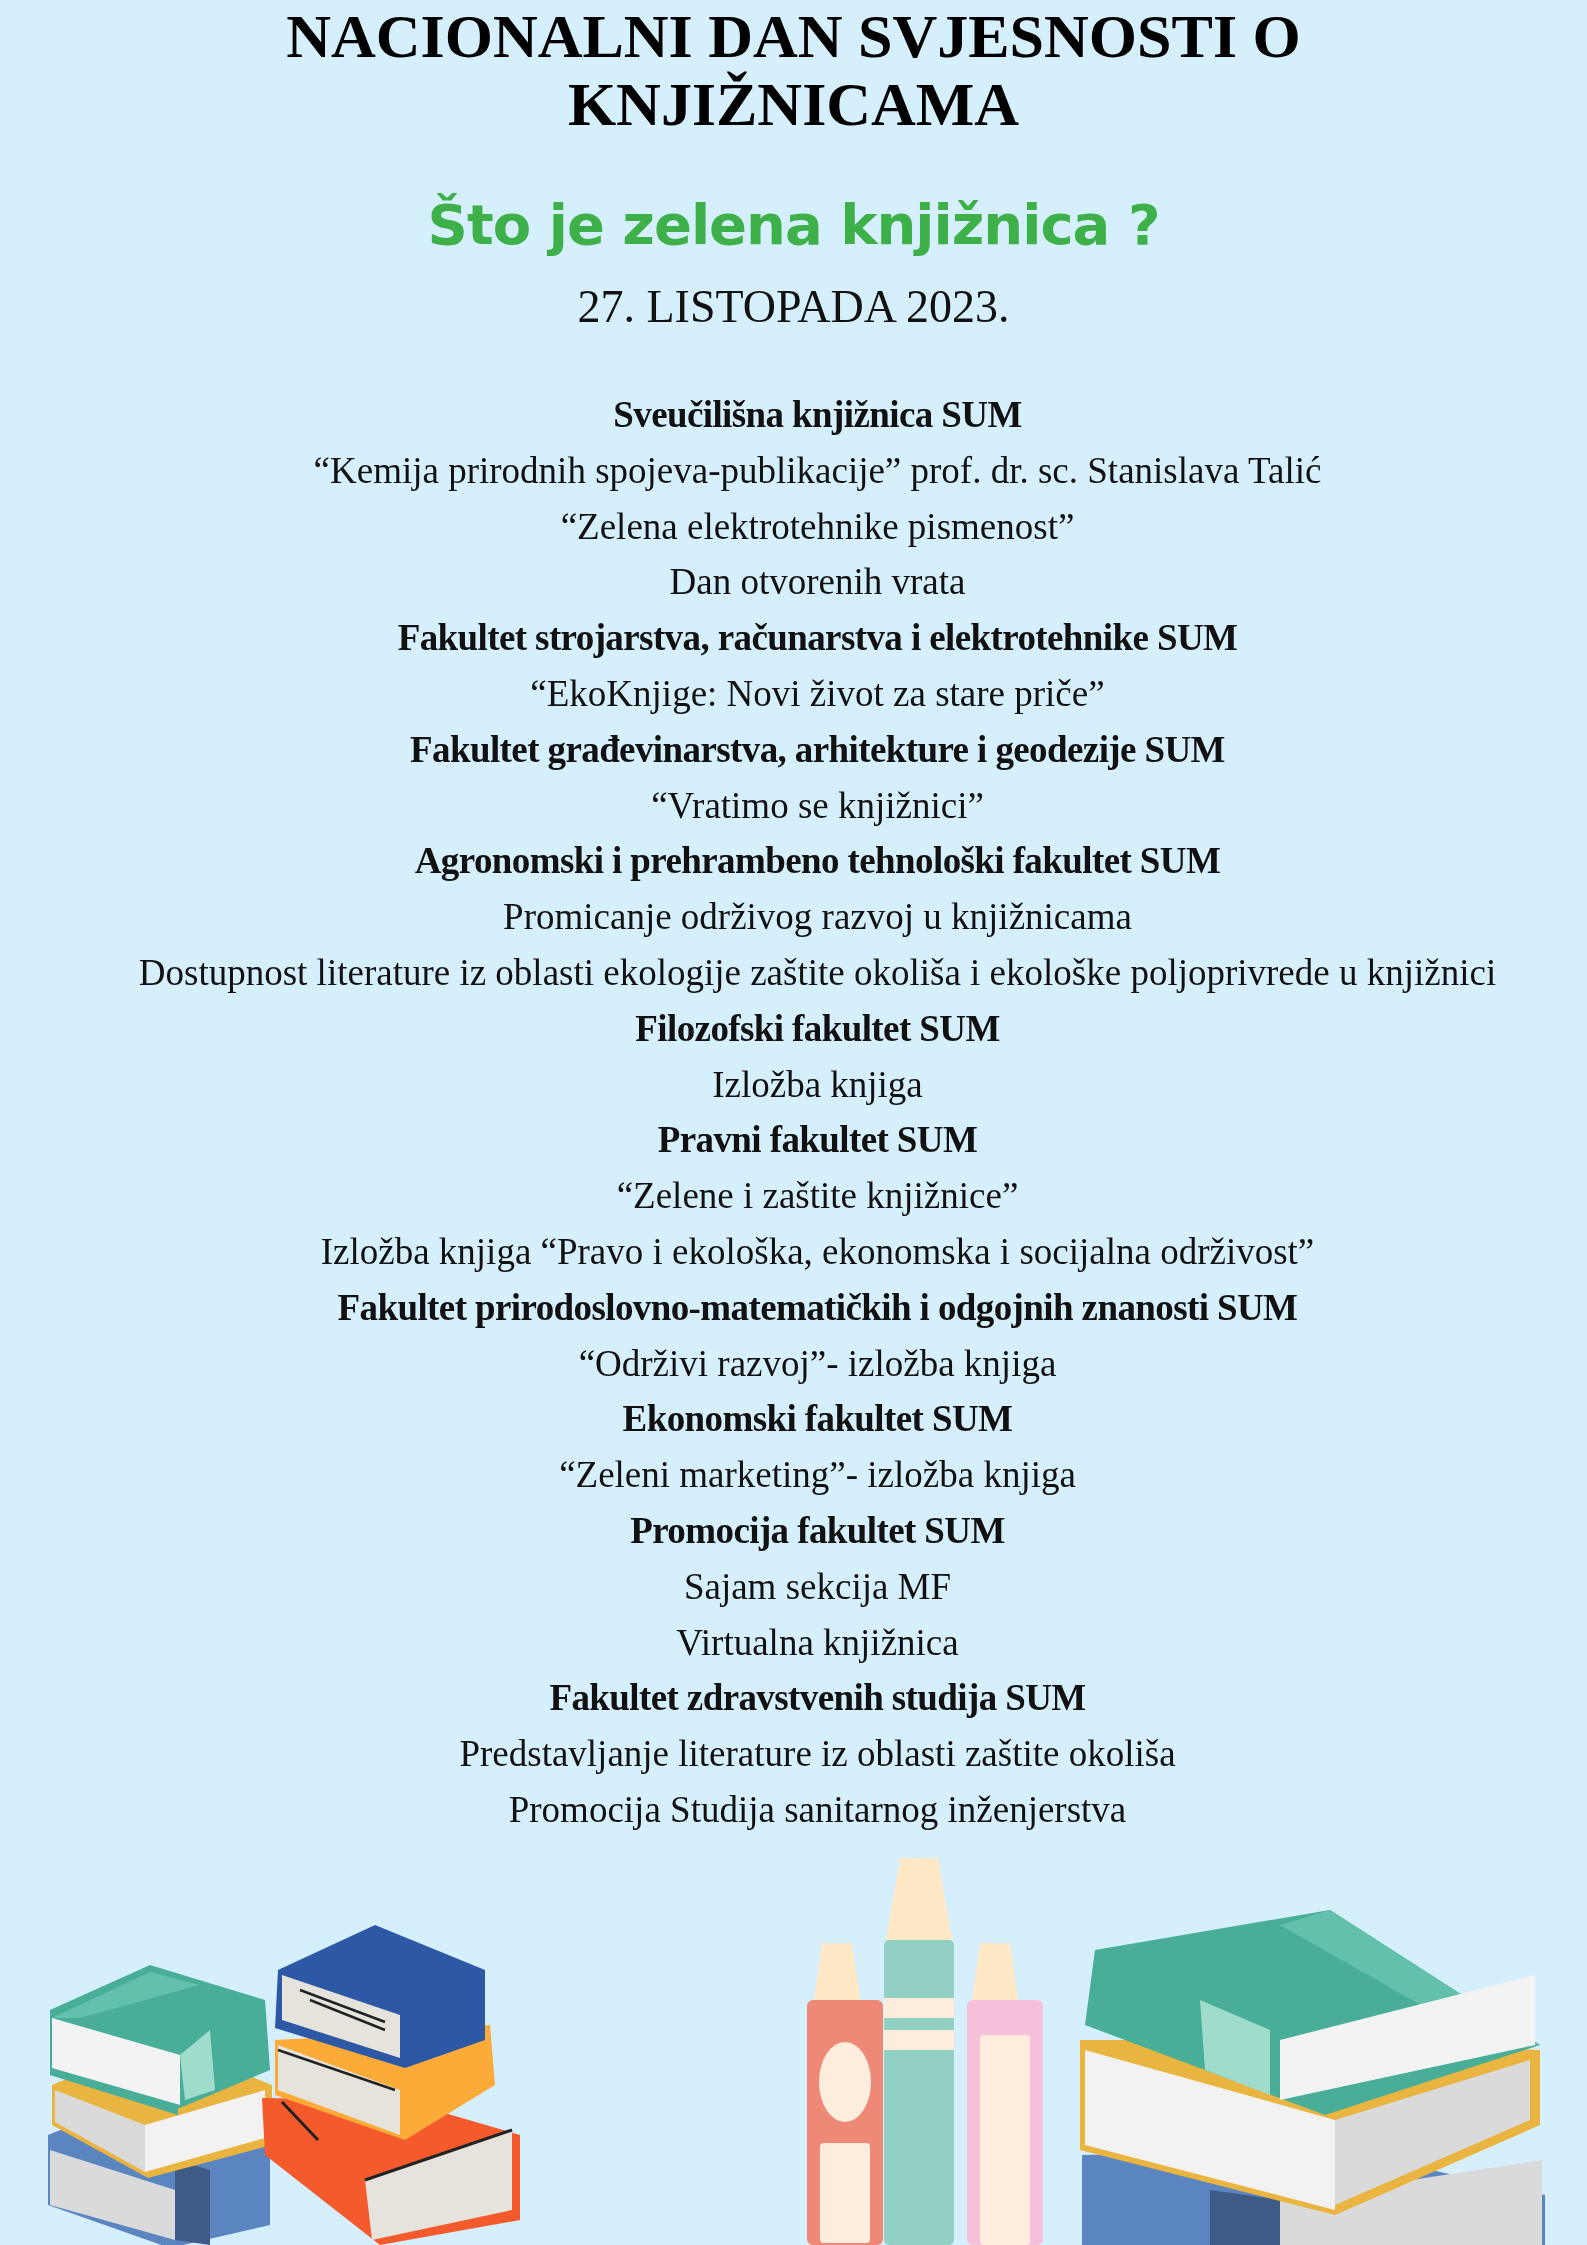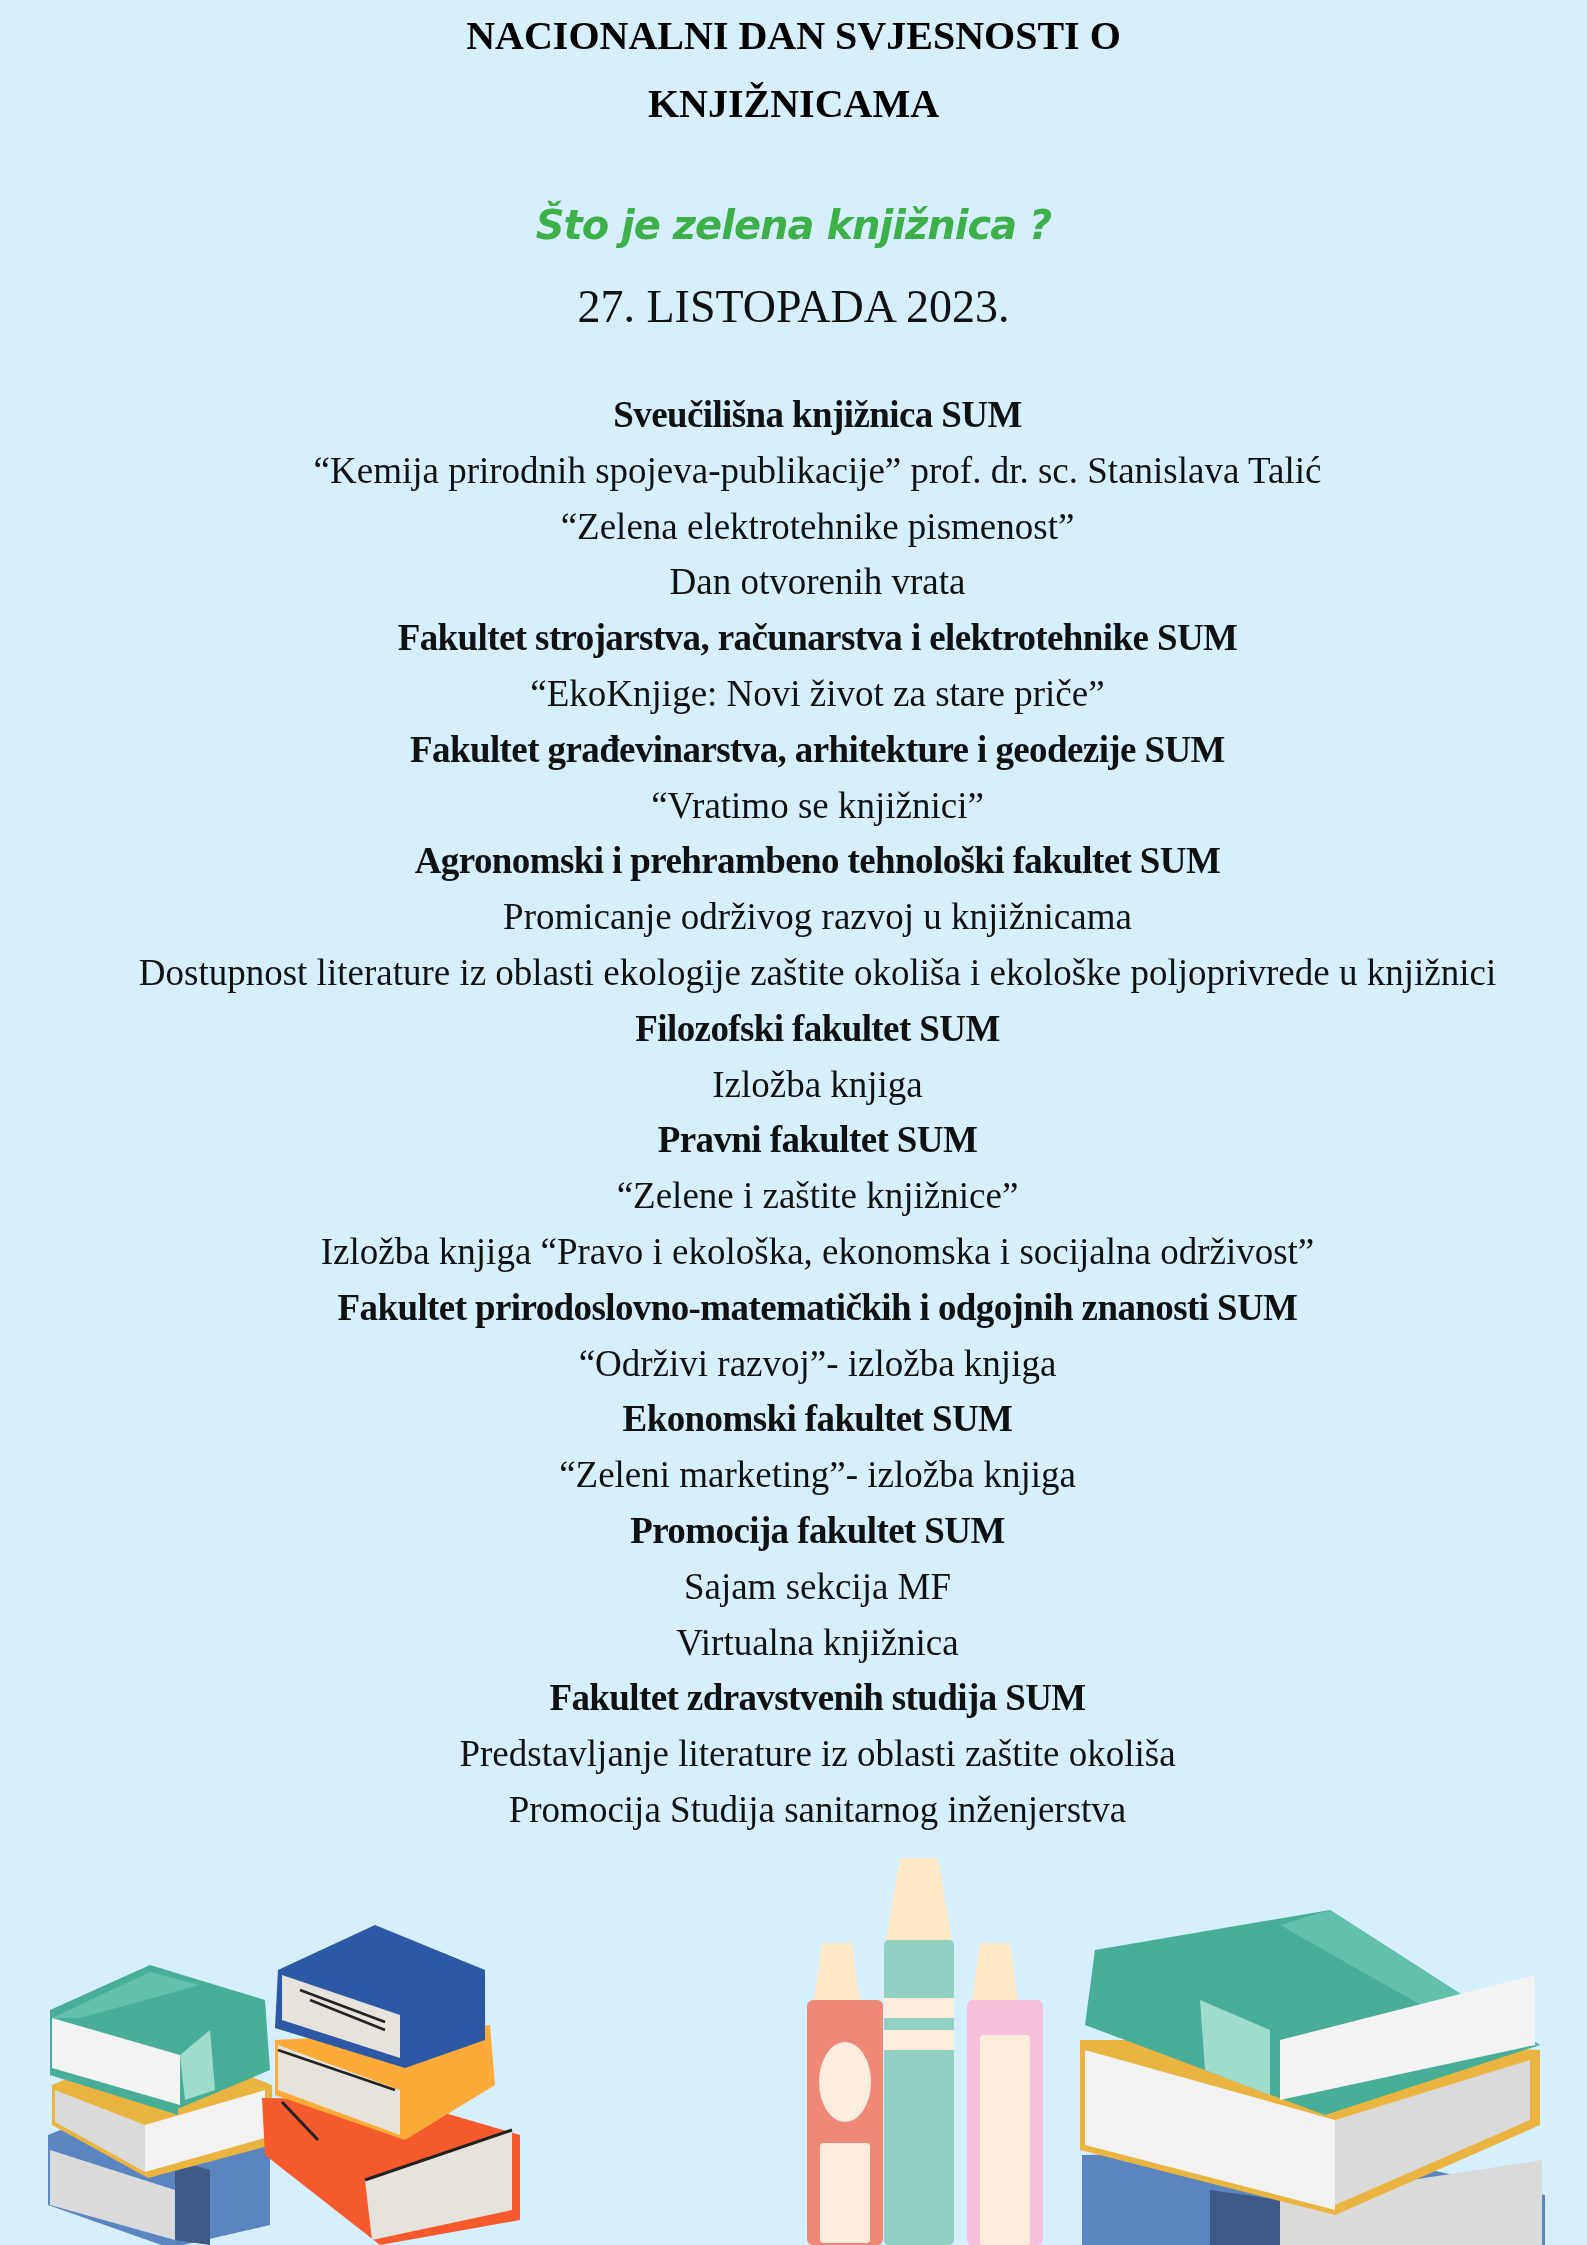--- a/index.html
+++ b/index.html
@@ -7,31 +7,30 @@
     width: 1587px; height: 2245px;
     background: #d6effc;
     position: relative; overflow: hidden;
     font-family: "Liberation Serif", "DejaVu Serif", serif;
     color: #111;
   }
   .title {
     position: absolute; left: 0; width: 1587px; top: 2px;
     text-align: center;
     font-family: "Liberation Serif", serif;
-    font-weight: bold; font-size: 40px; line-height: 68px;
+    font-weight: bold; font-size: 62px; line-height: 68px;
     letter-spacing: 0px; color: #000;
     transform: scaleX(1.0);
   }
   .subtitle {
     position: absolute; left: 0; width: 1587px; top: 193px;
     text-align: center;
     font-family: "DejaVu Sans", sans-serif;
-    font-weight: bold; font-size: 40px; line-height: 64px;
+    font-weight: bold; font-size: 56px; line-height: 64px;
     letter-spacing: -1px;
-    font-style: italic;
   }
   .date {
     position: absolute; left: 0; width: 1587px; top: 280px;
     text-align: center;
     font-family: "Liberation Serif", serif;
     font-size: 46px; line-height: 54px; color: #111;
   }
   .program {
     position: absolute; left: 0; width: 1587px; top: 387px;
     text-align: center;

